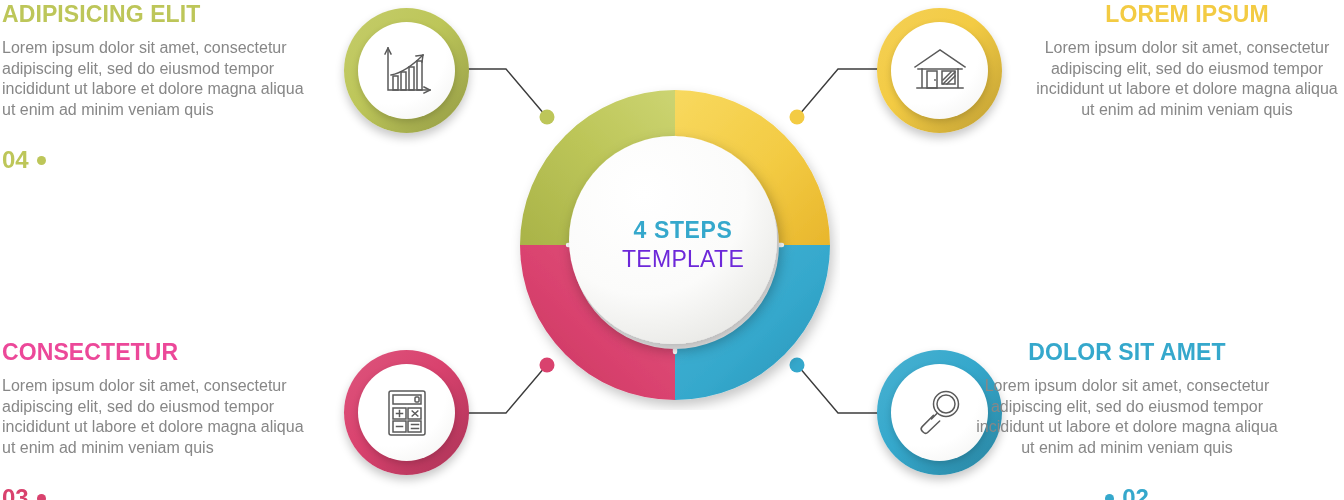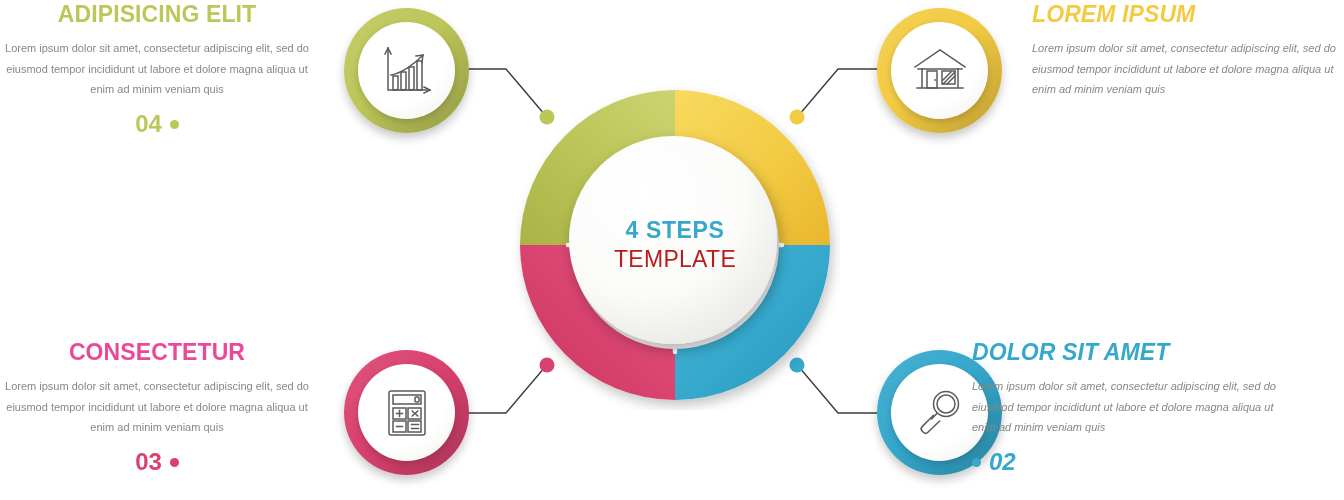--- a/index.html
+++ b/index.html
@@ -18,39 +18,39 @@
     height: 500px;
     overflow: hidden;
     background: #ffffff;
   }
 
   
   .textblock {
     position: absolute;
     width: 310px;
   }
-  .textblock.left  { text-align: center; }
-  .textblock.right { text-align: left; font-style: italic;  }
+  .textblock.left  { text-align: left; }
+  .textblock.right { text-align: center;  }
 
   .tb-title {
     font-size: 23px;
     font-weight: bold;
     letter-spacing: 0.1px;
     line-height: 1.1;
     margin: 0 0 11px 0;
     white-space: nowrap;
   }
   .tb-body {
-    font-size: 11px;
+    font-size: 16px;
     line-height: 20.5px;
     color: #878787;
     margin: 0;
   }
   .tb-num {
-    margin-top: 12px;
+    margin-top: 28px;
     font-size: 24px;
     font-weight: bold;
     line-height: 1;
     display: block;
   }
   .tb-num .dot {
     display: inline-block;
     width: 9px;
     height: 9px;
     border-radius: 50%;
@@ -80,21 +80,21 @@
     position: absolute;
     left: 510px;
     top: 80px;
     width: 330px;
     height: 330px;
   }
   #wheel svg { display: block; }
 
   .center-text {
     position: absolute;
-    left: 0; top: 0;
+    left: 8px; top: 0;
     width: 330px;
     height: 330px;
     display: flex;
     flex-direction: column;
     align-items: center;
     justify-content: center;
     text-align: center;
     pointer-events: none;
   }
   .ct-line1 {
@@ -240,21 +240,21 @@
                  L219,165
                  a7.5,7.5 0 1,1 -15,0
                  L172,165"></path>
       </g>
 
       <circle cx="163" cy="160" r="104" fill="url(#gHub)" filter="url(#hubShadow)"></circle>
     </svg>
 
     <div class="center-text">
       <div class="ct-line1" style="color: rgb(53, 168, 204);">4 STEPS</div>
-      <div class="ct-line3" style="color: #b91c1c;">TEMPLATE</div>
+      <div class="ct-line3" style="color: #6d28d9;">TEMPLATE</div>
     </div>
   </div>
 
   <div class="bubble" id="bub-04">
     <div class="ring" style="background: linear-gradient(135deg, rgb(196, 204, 106) 0%, rgb(189, 198, 89) 45%, rgb(147, 154, 69) 100%); box-shadow: rgba(0, 0, 0, 0.22) 0px 5px 10px;"></div>
     <div class="inner">
       <svg width="62" height="62" viewBox="0 0 62 62" fill="none" stroke="#5a5a5a" stroke-width="1.5" stroke-linecap="square">
 
         <path d="M12 8 L12 50 L54 50"></path>
         <path d="M12 8 L9 14 M12 8 L15 14"></path>

